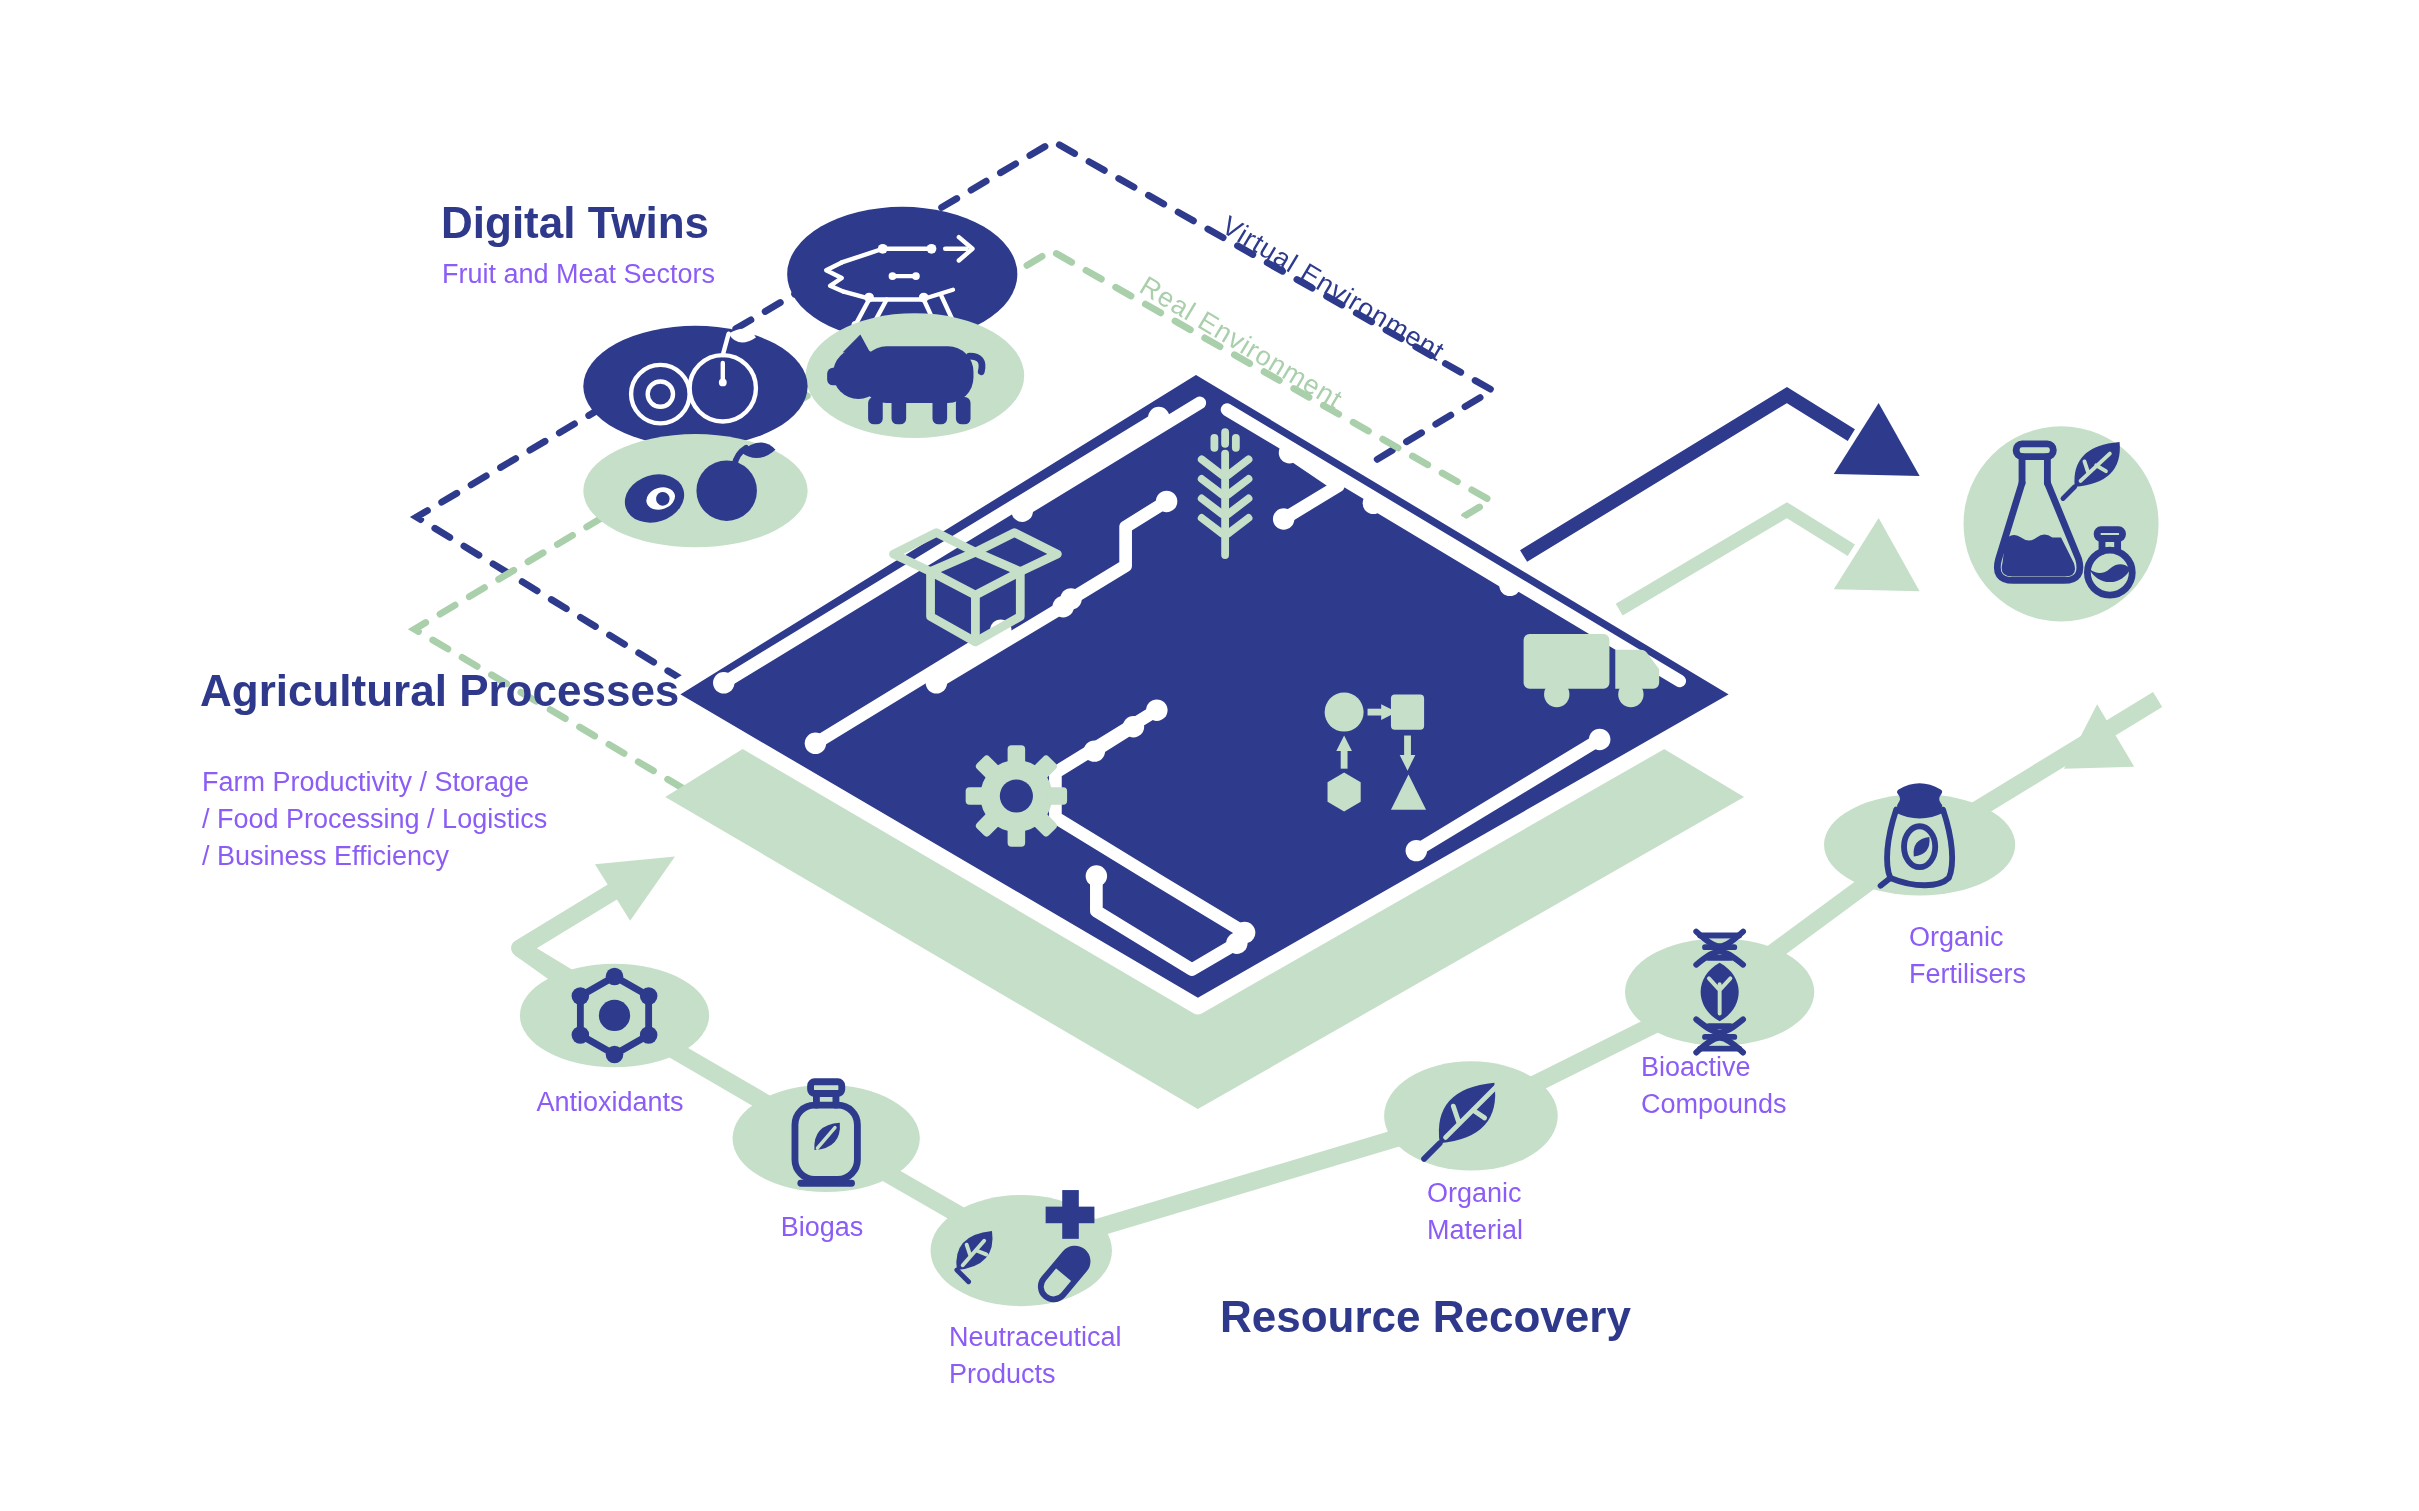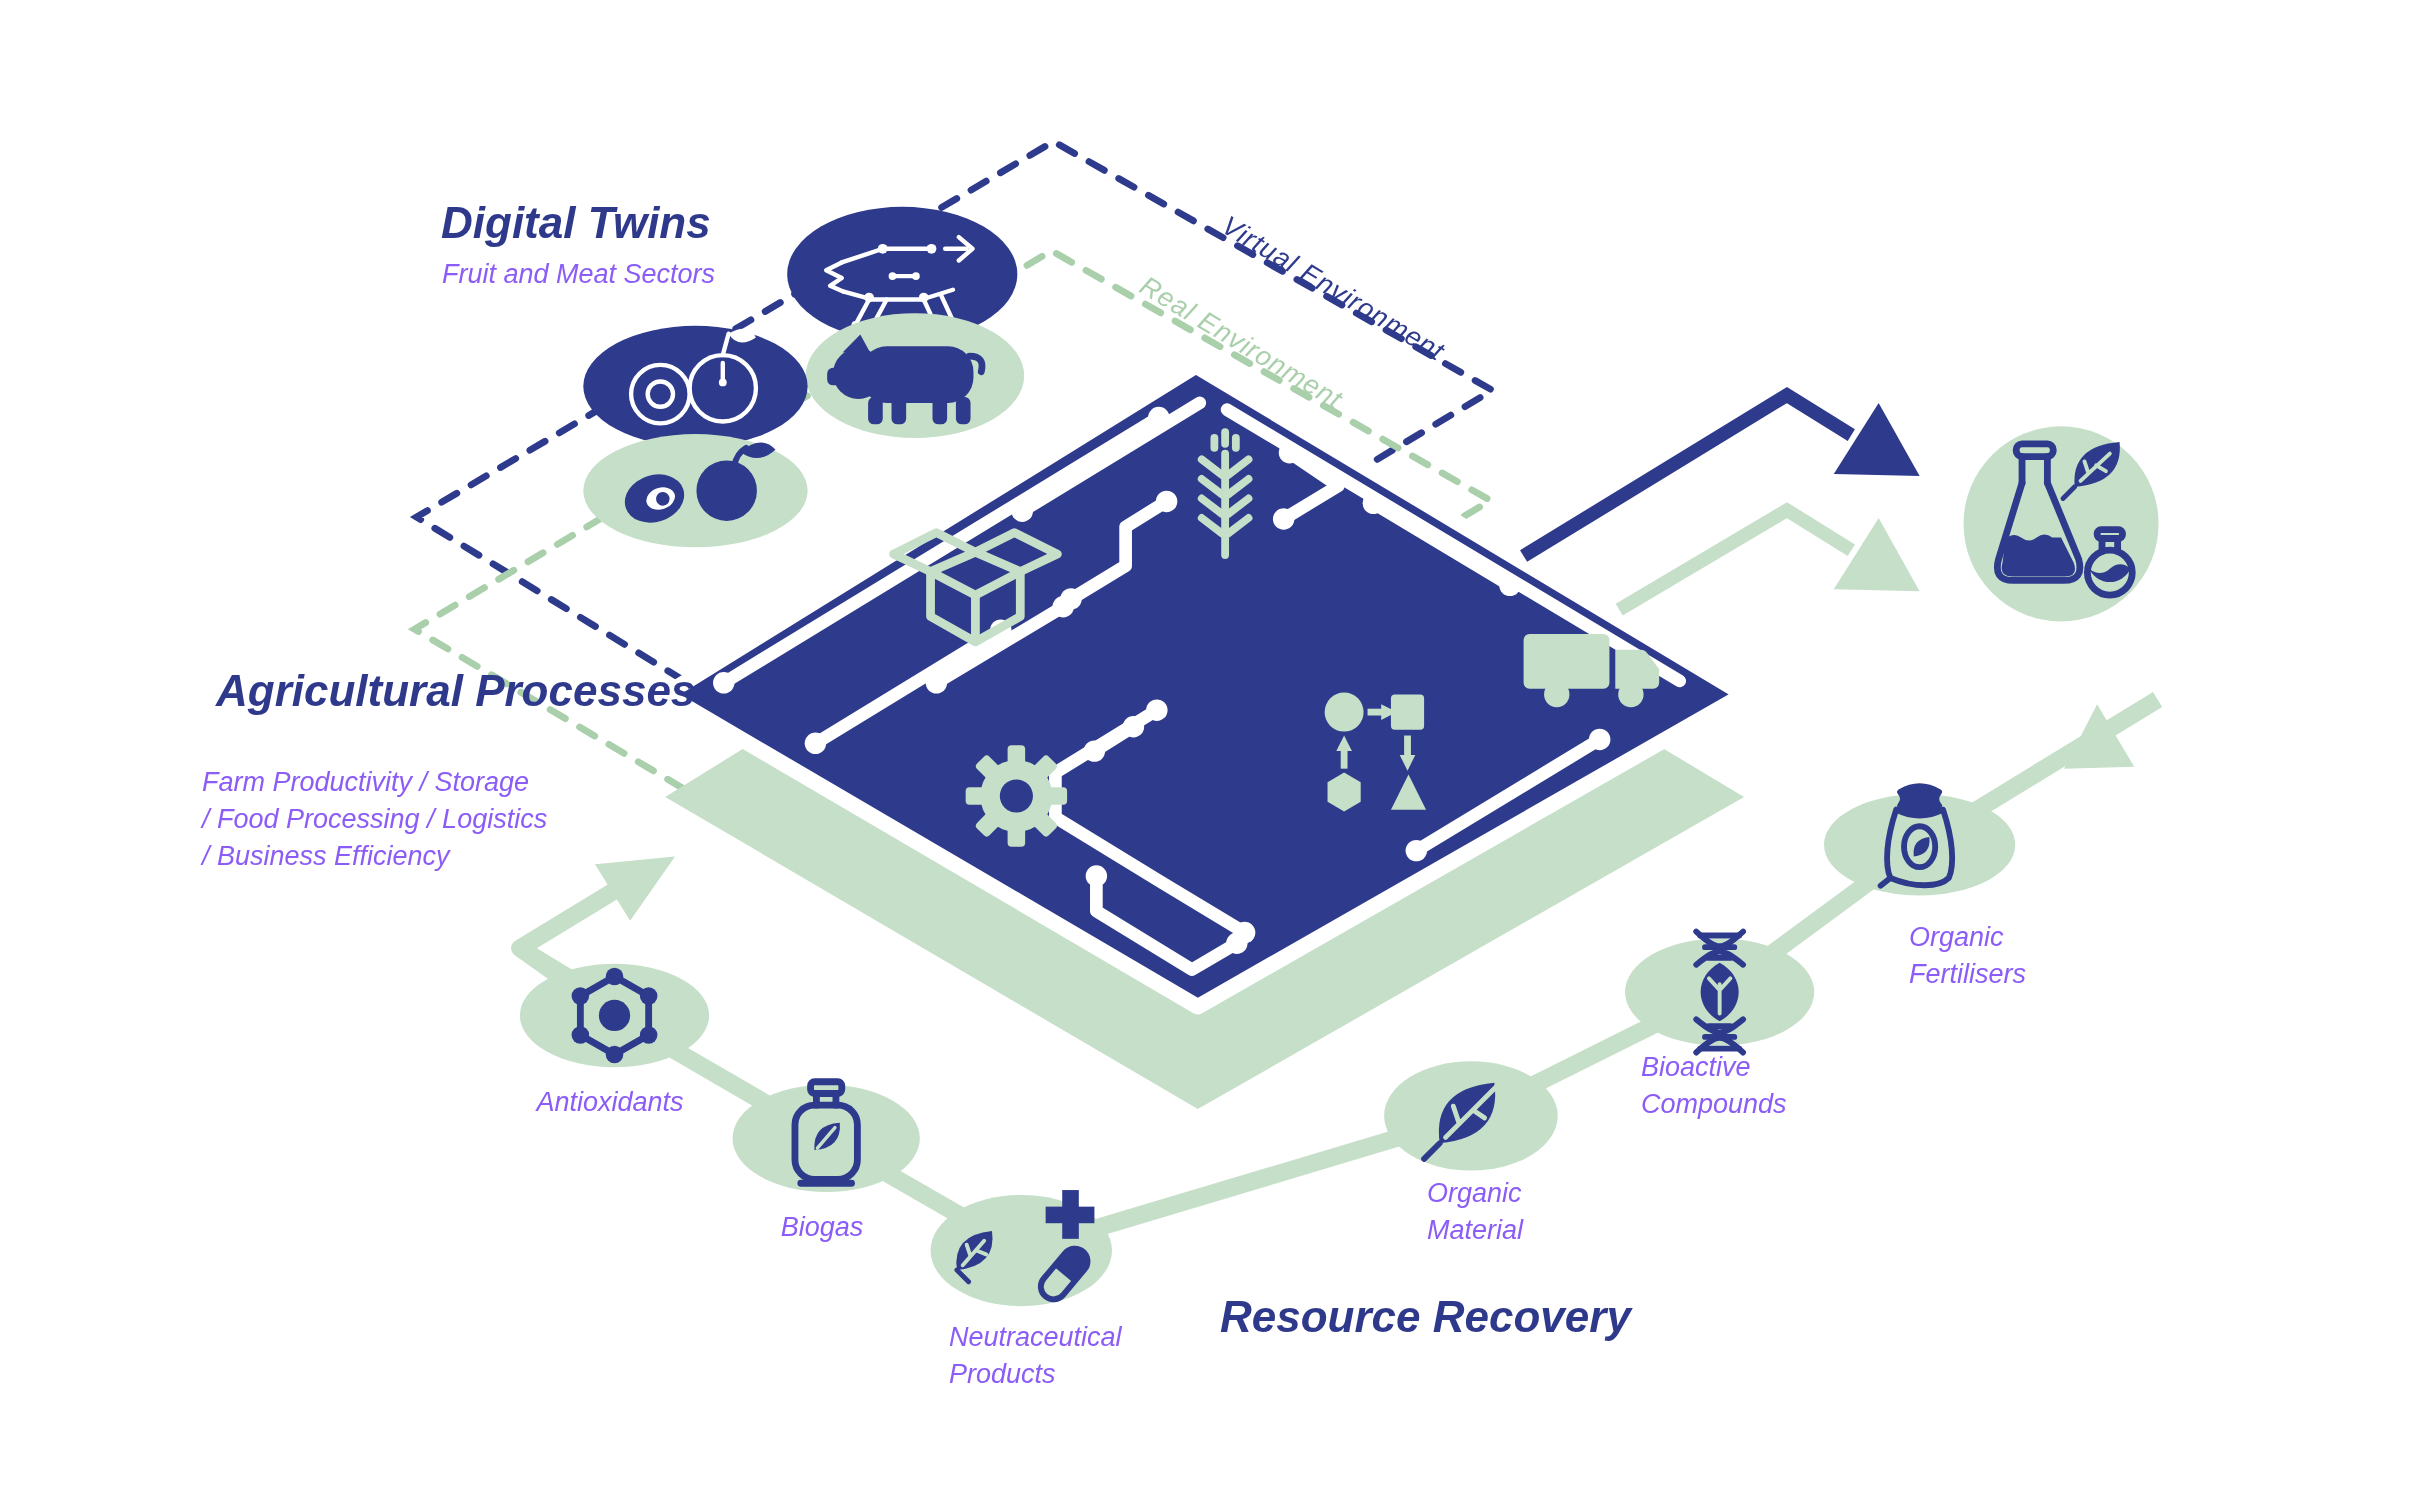--- a/index.html
+++ b/index.html
@@ -1,17 +1,17 @@
 <!DOCTYPE html>
 <html><head>
 <meta charset="utf-8">
 <style>
   html,body{margin:0;padding:0;background:#fff;}
   .stage{position:relative;width:2332px;height:1512px;background:#fff;overflow:hidden;
-         font-family:"Liberation Sans",sans-serif;font-style:italic;}
+         font-family:"Liberation Sans",sans-serif;}
   .gfx{position:absolute;left:0;top:0;}
   .lbl{position:absolute;color:#8b5cf6;font-size:27px;line-height:37px;white-space:pre-line;}
   .h{font-weight:bold;color:#2f398b;font-size:44px;line-height:47px;}
   .center{transform:translateX(-50%);text-align:center;}
   .rot{transform:translate(-50%,-50%) rotate(31deg);letter-spacing:1px;}
   .sage{color:#a9cfab;}
 </style>
 </head>
 <body>
 
@@ -284,21 +284,21 @@
     </g>
   </g>
 </svg>
 
 <div class="lbl h" style="left:441px; top:199px;">Digital Twins</div>
 <div class="lbl" style="left:442px; top:256px;">Fruit and Meat Sectors</div>
 
 <div class="lbl rot" style="left:1333px; top:289px; color:#2e3a8c;">Virtual Environment</div>
 <div class="lbl rot sage" style="left:1241px; top:343px;">Real Environment</div>
 
-<div class="lbl h" style="left:200px; top:667px;margin-left:16px;">Agricultural Processes</div>
+<div class="lbl h" style="left:200px; top:667px;">Agricultural Processes</div>
 <div class="lbl" style="left:202px; top:764px;">Farm Productivity / Storage
 / Food Processing / Logistics
 / Business Efficiency</div>
 
 
 <div class="lbl h" style="left:1220px; top:1293px;">Resource Recovery</div>
 
 <div class="lbl center" style="left:610px; top:1084px;">Antioxidants</div>
 <div class="lbl center" style="left:822px; top:1209px;">Biogas</div>
 <div class="lbl" style="left:949px; top:1319px;">Neutraceutical

